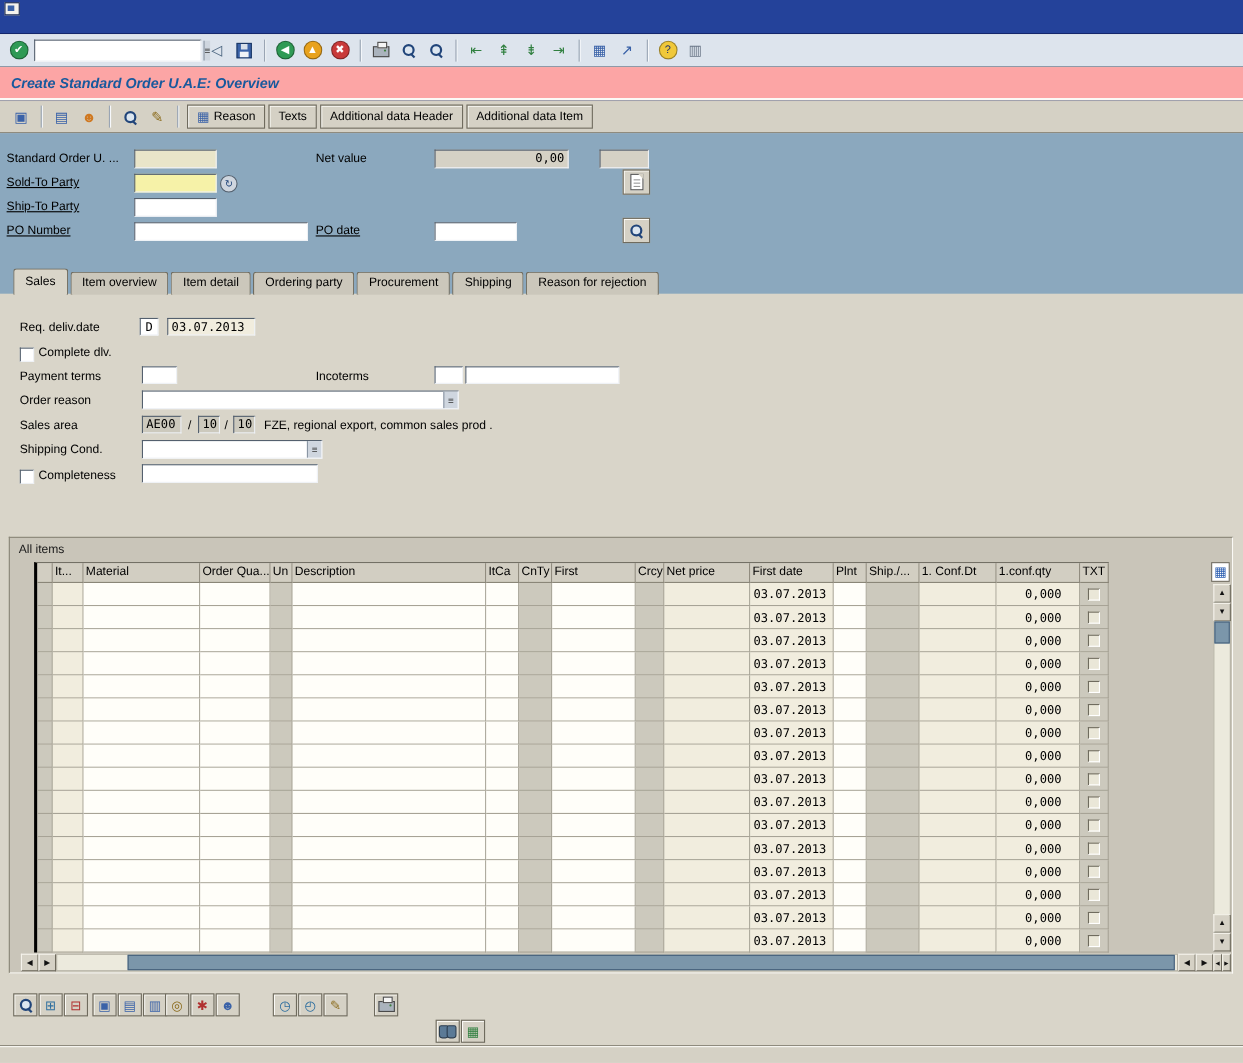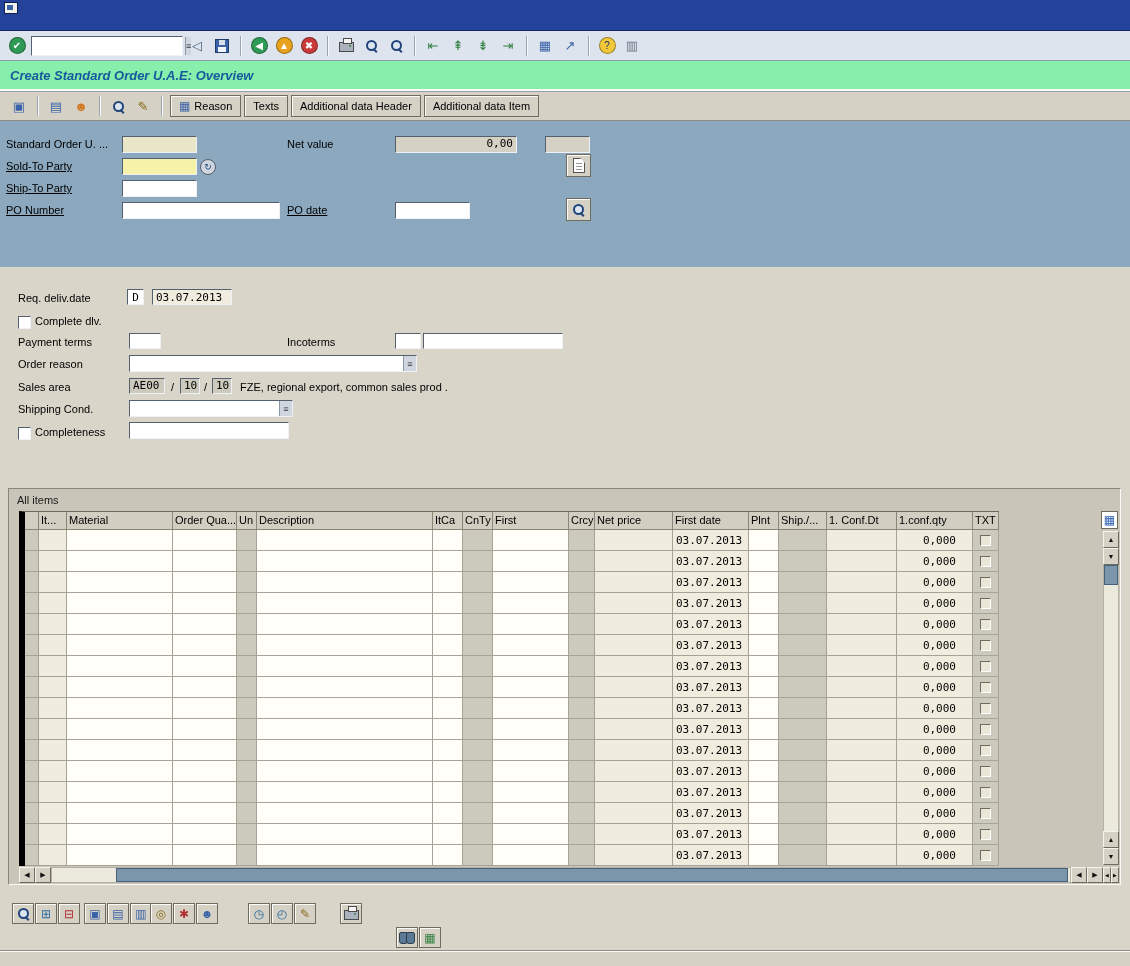--- a/index.html
+++ b/index.html
@@ -35,21 +35,21 @@
   .tsep { width:1px; height:20px; background:#9aa5b4; box-shadow:1px 0 0 #f6f8fb; margin:0 4px; }
 
   .cmd { position:relative; width:152px; height:20px; background:#fff; border:1px solid;
          border-color:#54606e #eef1f5 #eef1f5 #54606e; display:flex; }
   .cmd input { flex:1; border:none; outline:none; background:transparent; font:11px "DejaVu Sans Mono",monospace; padding:0 3px; }
   .dd { width:13px; background:#cfd6df; border-left:1px solid #8a96a4; display:flex;
         align-items:center; justify-content:center; font-size:9px; color:#333; }
 
   
   .titlebar { position:absolute; left:0; top:61px; width:1130px; height:31px;
-              background:#86efac; border-bottom:1px solid #97a1ae; box-shadow:inset 0 -2px 0 #fbfaf6; }
+              background:#fca5a5; border-bottom:1px solid #97a1ae; box-shadow:inset 0 -2px 0 #fbfaf6; }
   .title { position:absolute; left:10px; top:7px; font-size:13px; font-weight:bold; font-style:italic;
            color:var(--title-color,#17599d); }
 
   
   .apptoolbar { position:absolute; left:0; top:92px; width:1130px; height:29px;
                 background:#d5d1c5; border-bottom:1px solid #8f8b7e;
                 display:flex; align-items:center; gap:4px; padding-left:8px; }
   .app-btn { display:inline-flex; align-items:center; gap:4px; height:22px; padding:0 8px;
              background:#d5d1c5; border:1px solid #6f6b5e; box-shadow:inset 1px 1px 0 #fbfaf6;
              font-size:11px; cursor:default; white-space:nowrap; }
@@ -91,21 +91,21 @@
   .sales-fields { position:absolute; left:0; top:267px; width:1130px; height:221px; }
   .cb { position:absolute; width:13px; height:13px; background:#fff; border:1px solid;
         border-color:#54606e #eef1f5 #eef1f5 #54606e; }
   .slash { position:absolute; font-size:11px; }
 
   
   .items-panel { position:absolute; left:8px; top:488px; width:1113px; height:397px;
                  background:var(--items-panel-bg,#c9c5b9); border:1px solid;
                  border-color:#8a8678 #fbfaf6 #fbfaf6 #8a8678; }
   .items-title { position:absolute; left:8px; top:5px; font-size:11px; color:#1a1a1a; }
-  .table { position:absolute; left:10px; top:22px; border-top:1px solid #6a675c; border-left:6px solid #000000; }
+  .table { position:absolute; left:22px; top:22px; border-top:1px solid #6a675c; border-left:3px solid #000000; }
   .thead, .trow { display:flex; }
   .th { flex:none; overflow:hidden; white-space:nowrap; background:var(--table-header-bg,#d2cec2);
         border-right:1px solid #8a8678; border-bottom:1px solid #8a8678; height:18px;
         padding:2px 2px 0; font-size:11px; cursor:default; }
   .th.sel { width:14px; padding:0; }
   .td { flex:none; overflow:hidden; white-space:nowrap; height:21px; display:flex; align-items:center;
         padding:0 3px; font:11px "DejaVu Sans Mono",monospace;
         border-right:1px solid #a7a396; border-bottom:1px solid #a7a396; background:#fff; }
   .td.white { background:#fffef9; }
   .td.beige { background:var(--display-field,#f1edde); }
@@ -303,20 +303,29 @@
   <input class="fld" style="left: 122px; top: 59px; width: 75px;" value="">
 
   <span class="hlbl link" style="left:6px;top:83px">PO Number</span>
   <input class="fld" style="left: 122px; top: 81px; width: 158px;" value="">
   <span class="hlbl link" style="left:287px;top:83px">PO date</span>
   <input class="fld" style="left: 395px; top: 81px; width: 75px;" value="">
   <span class="icon-btn raised" style="left:566px;top:77px">
       <span class="shape-mag"></span>
     </span>
 
+  <div class="tabstrip">
+      <span class="tab active">Sales</span>
+      <span class="tab">Item overview</span>
+      <span class="tab">Item detail</span>
+      <span class="tab">Ordering party</span>
+      <span class="tab">Procurement</span>
+      <span class="tab">Shipping</span>
+      <span class="tab">Reason for rejection</span>
+    </div>
 </div>
 
 <div class="sales-fields">
   <span class="hlbl" style="left:18px;top:25px">Req. deliv.date</span>
   <input class="fld mono center" style="left: 127px; top: 22px; width: 17px; height: 16px;" value="D">
   <input class="fld beige mono" style="left: 152px; top: 22px; width: 80px; height: 16px;" value="03.07.2013">
 
   <span class="cb" style="left:18px;top:49px"></span>
   <span class="hlbl" style="left:35px;top:48px">Complete dlv.</span>
 

